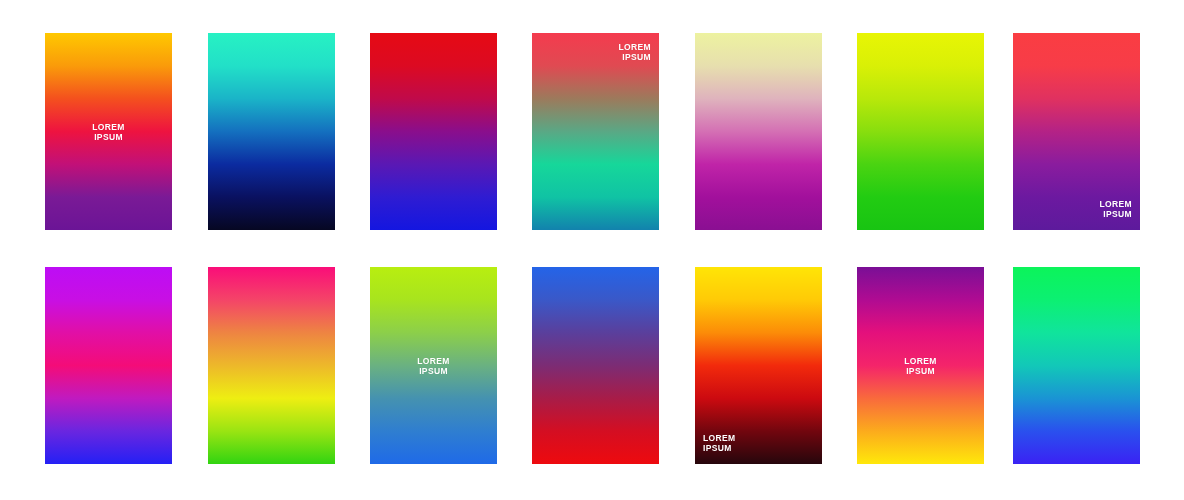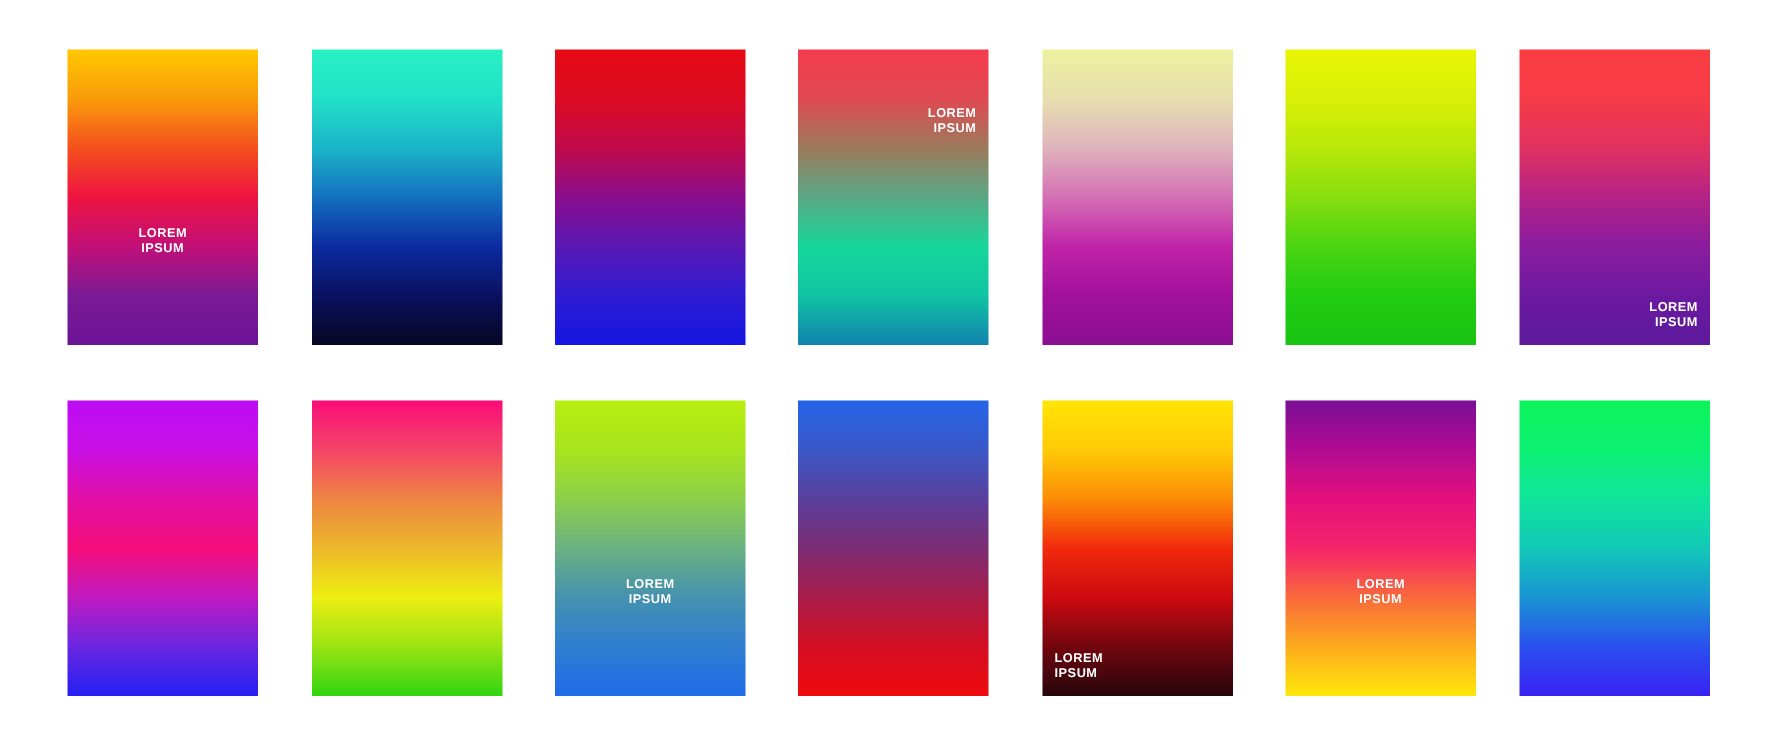--- a/index.html
+++ b/index.html
@@ -28,21 +28,20 @@
   .card-label {
     position: absolute;
     color: #ffffff;
     font-family: "Liberation Sans", sans-serif;
     font-weight: bold;
     font-size: 8.5px;
     line-height: 10px;
     letter-spacing: 0.35px;
     white-space: pre-line;
     text-shadow: 0 0 1px rgba(0,0,0,0.12);
-    margin-top: 28px;
   }
   .pos-center {
     left: 0;
     right: 0;
     top: 50%;
     transform: translateY(-50%);
     text-align: center;
   }
   .pos-top-right {
     right: 8px;

